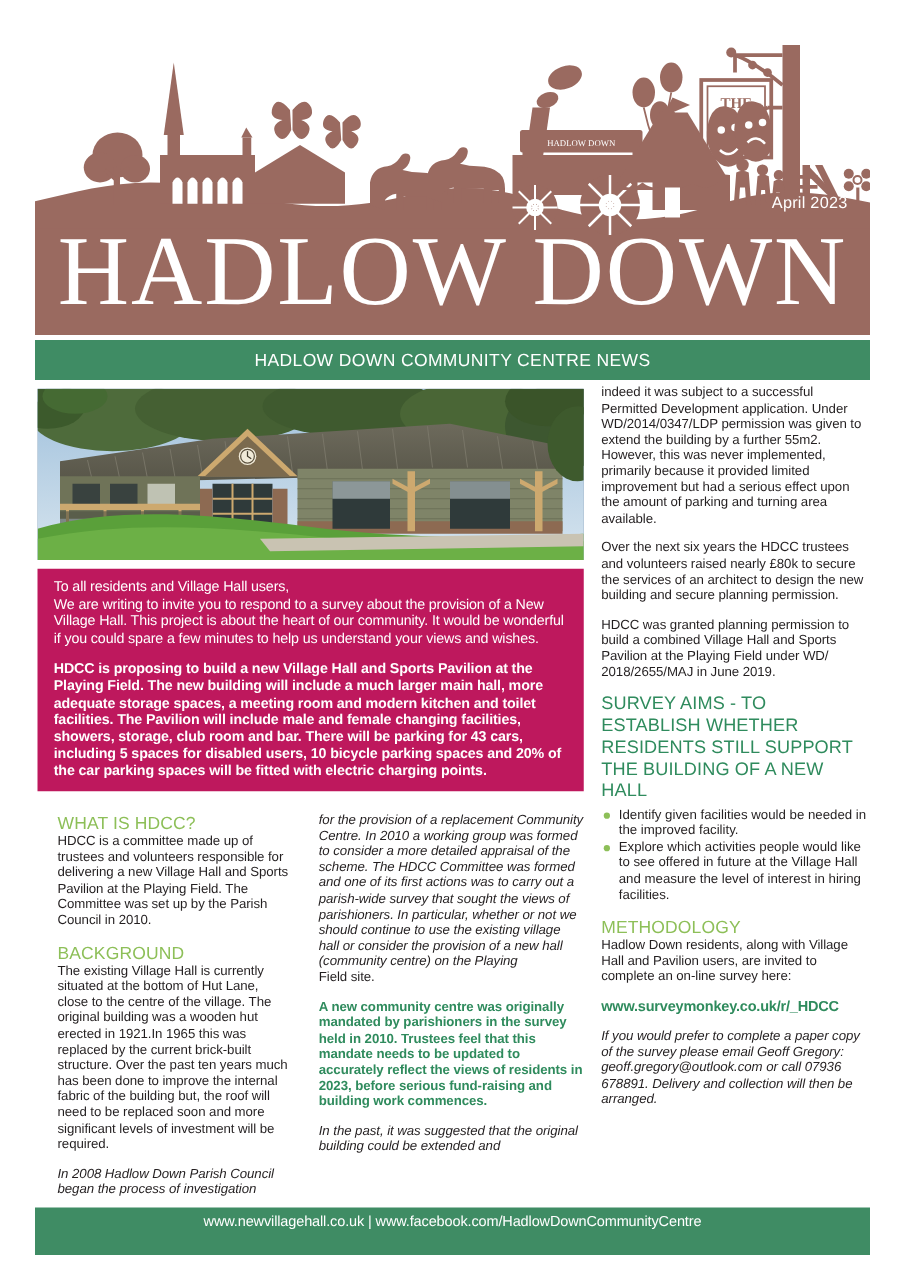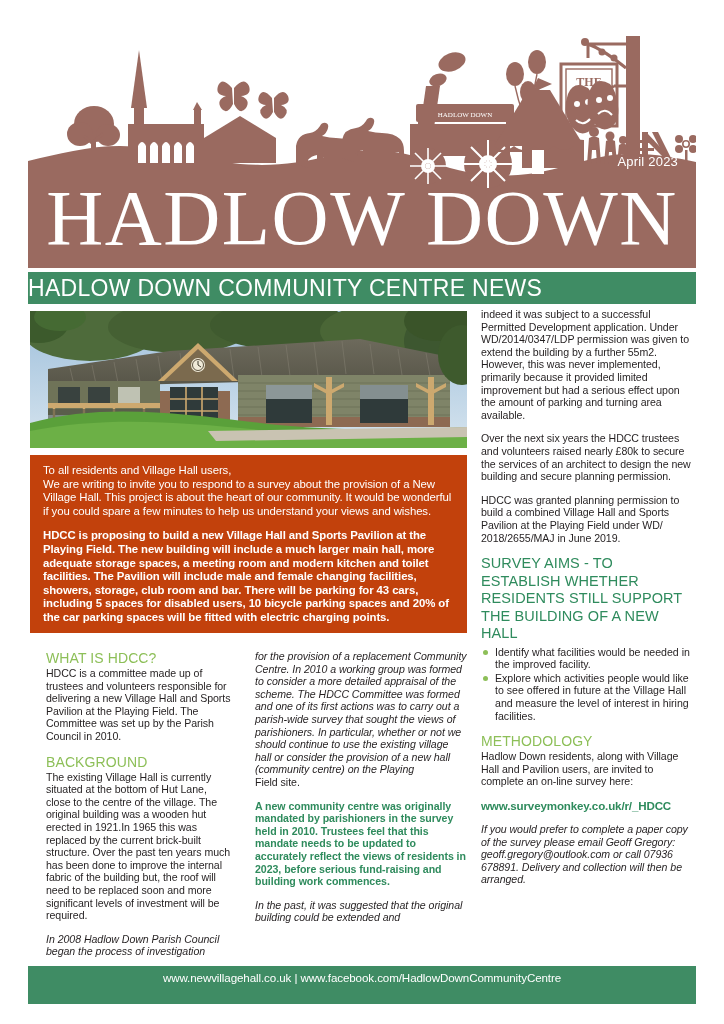--- a/index.html
+++ b/index.html
@@ -55,43 +55,44 @@
   
   .banner {
     position: absolute;
     left: 28px; top: 272px;
     width: 668px; height: 32px;
     background: #3f8c64;
   }
   .banner-text {
     position: absolute;
     left: 0; right: 0; top: 3px;
+    text-align: center;
     color: #ffffff;
-    font-size: 23px;
+    font-size: 14px;
     line-height: 26px;
     letter-spacing: 0.3px;
     font-weight: 400;
   }
 
   
   .photo {
     position: absolute;
     left: 30px; top: 311px;
     width: 437px; height: 137px;
     overflow: hidden;
     background: #8fa9c2;
   }
   .photo svg { display: block; }
 
   
   .callout {
     position: absolute;
     left: 30px; top: 455px;
     width: 437px; height: 178px;
-    background: #c2410c;
+    background: #be185d;
     padding: 9px 12px 24px 13px;
     color: #ffffff;
   }
   .callout p {
     margin: 0;
     font-size: 11.4px;
     line-height: 13.6px;
     letter-spacing: -0.1px;
   }
   .callout p.bold { font-weight: bold; margin-top: 11px; }
@@ -462,21 +463,21 @@
     <p class="body-p tight">In the past, it was suggested that the original building could be extended and</p>
   </div>
 
   <div class="col col-3">
     <p class="body-p">indeed it was subject to a successful Permitted Development application. Under WD/2014/0347/LDP permission was given to extend the building by a further 55m2. However, this was never implemented, primarily because it provided limited improvement but had a serious effect upon the amount of parking and turning area available.</p>
     <p class="body-p">Over the next six years the HDCC trustees and volunteers raised nearly £80k to secure the services of an architect to design the new building and secure planning permission.</p>
     <p class="body-p">HDCC was granted planning permission to build a combined Village Hall and Sports Pavilion at the Playing Field under WD/ 2018/2655/MAJ in June 2019.</p>
 
     <div class="sec-head teal">SURVEY AIMS - TO ESTABLISH WHETHER RESIDENTS STILL SUPPORT THE BUILDING OF A NEW HALL</div>
     <ul class="aims">
-      <li>Identify what facilities would be needed in the improved facility.</li>
+      <li>Identify given facilities would be needed in the improved facility.</li>
       <li>Explore which activities people would like to see offered in future at the Village Hall and measure the level of interest in hiring facilities.</li>
     </ul>
 
     <div class="sec-head">METHODOLOGY</div>
     <p class="body-p">Hadlow Down residents, along with Village Hall and Pavilion users, are invited to complete an on-line survey here:</p>
     <div class="url-line">www.surveymonkey.co.uk/r/_HDCC</div>
     <p class="body-p tight">If you would prefer to complete a paper copy of the survey please email Geoff Gregory: geoff.gregory@outlook.com or call 07936 678891. Delivery and collection will then be arranged.</p>
   </div>
 
   <div class="footer">

